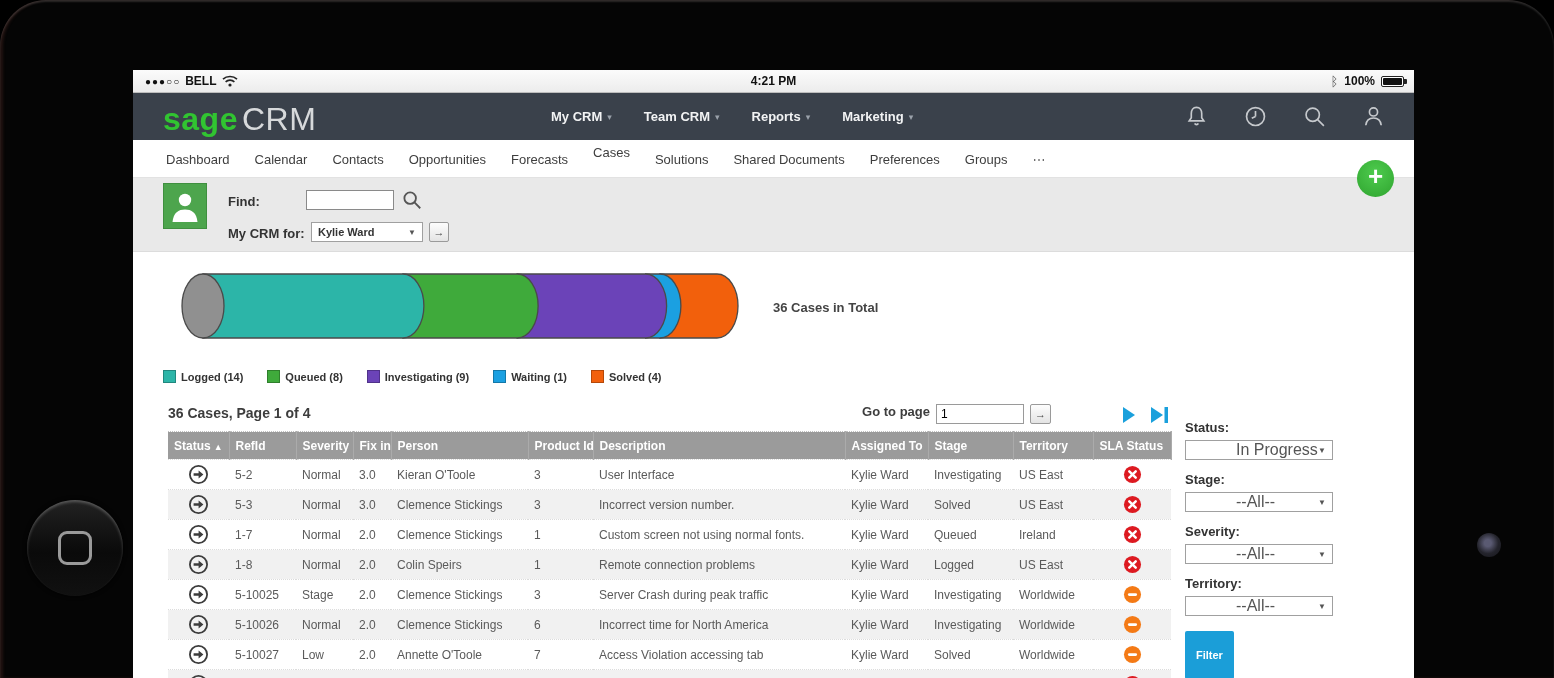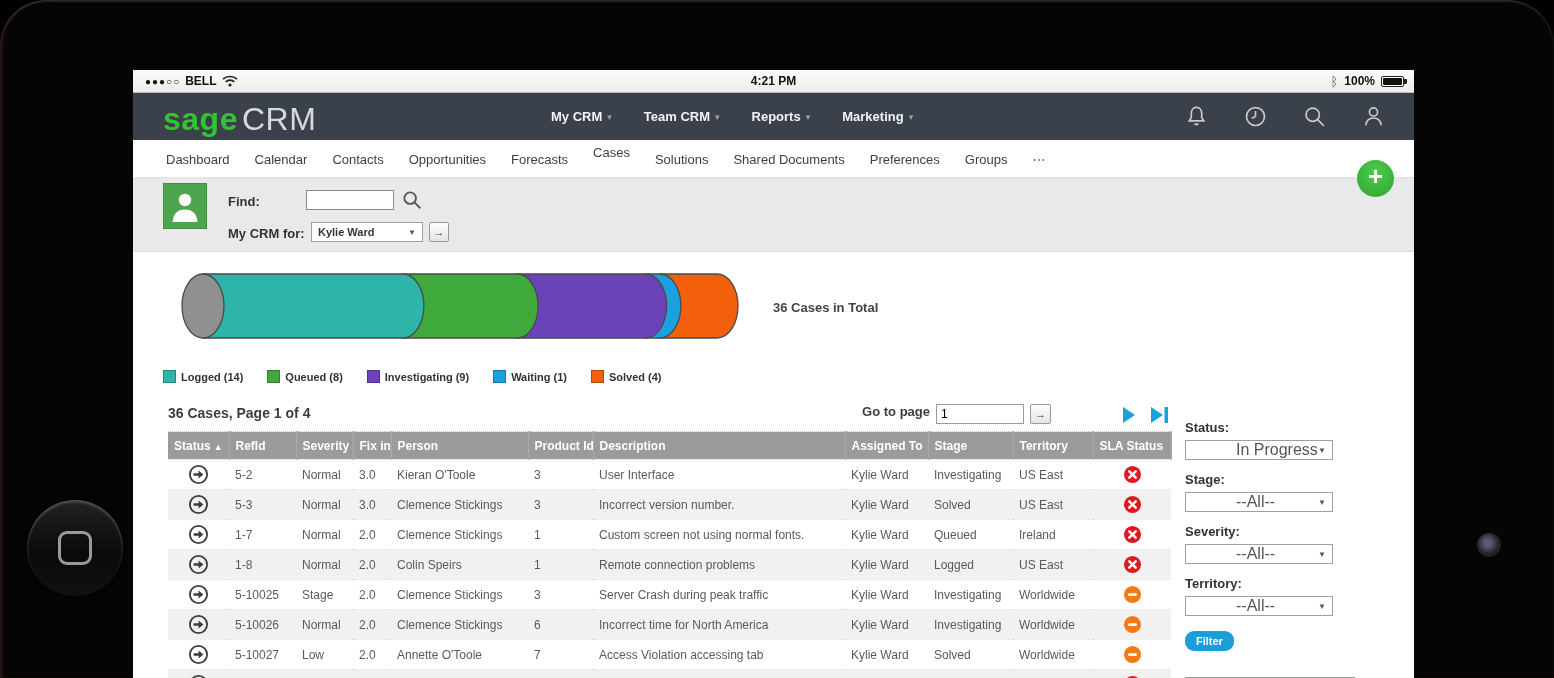--- a/index.html
+++ b/index.html
@@ -111,21 +111,21 @@
   td.c-status svg, td.c-sla svg { vertical-align:middle; }
   .green-link { color:#44a344; cursor:pointer; }
   .sort-caret { font-size:9px; margin-left:3px; }
 
   
   .sidebar { position:absolute; left:1052px; top:168px; width:180px; }
   .f-label { font-size:13px; font-weight:bold; color:#333; margin-bottom:5px; }
   .f-select { width:148px; margin-bottom:12px; }
   .f-select .val { font-weight:normal; font-size:16px; color:#555;margin-left:44px; }
   .filter-btn { display:inline-block; background:#1b9ed8; color:#fff; font-size:11px;
-    font-weight:bold; padding:4px 11px; border-radius:9px; margin-top:3px; cursor:pointer; }
+    font-weight:bold; padding:18px 11px; border-radius:2px; margin-top:3px; cursor:pointer; }
   .newcase-btn { margin-top:26px; width:170px; height:44px; background:#fff;
     border:1px solid #9a9a9a; font-size:13px; color:#444; padding:9px 12px; cursor:pointer; }
 </style>
 </head>
 <body>
 
 <div class="tablet">
   <div class="home-button">
     <div class="home-square"></div>
   </div>

